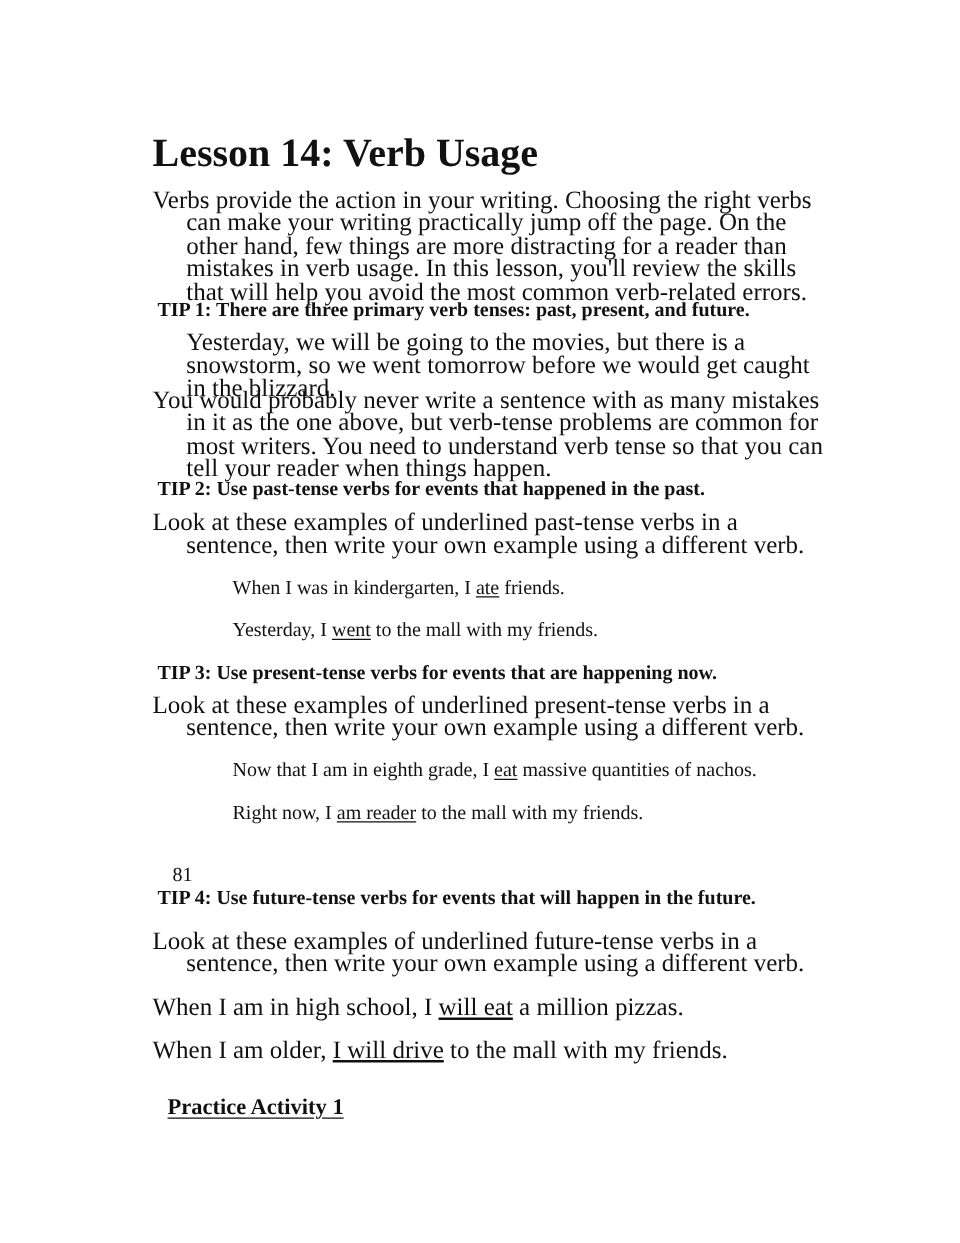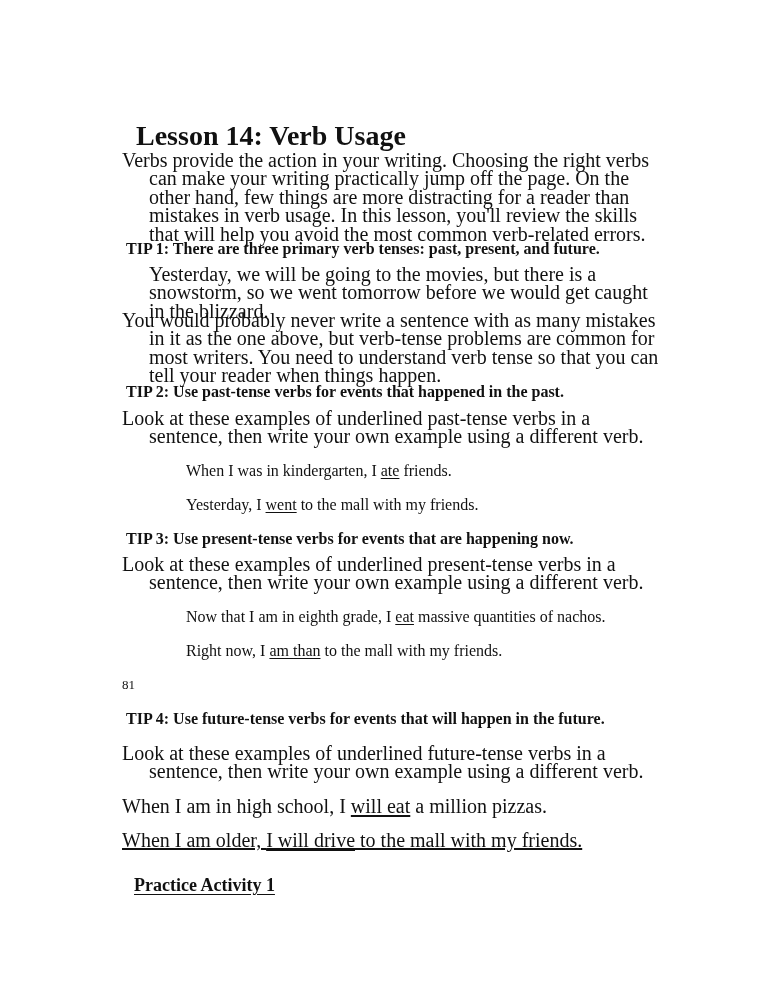--- a/index.html
+++ b/index.html
@@ -18,22 +18,22 @@
     .page {
       position: absolute;
       left: 122px;
       top: 0;
       width: 540px;
     }
     .title {
       position: absolute;
       left: 0;
       top: 105px;
-      margin: 14px;
-      font-size: 28px;
+      margin: 0;
+      font-size: 32px;
       font-weight: bold;
       line-height: 34px;
       white-space: nowrap;
     }
     .para {
       position: absolute;
       left: 0;
       margin: 0;
       font-size: 20px;
       line-height: 18.4px;
@@ -71,22 +71,22 @@
       position: absolute;
       left: 0;
       margin: 0;
       font-size: 20px;
       line-height: 18.4px;
       white-space: nowrap;
     }
     .pagenum {
       position: absolute;
       left: 0;
-      margin: 0;
-      font-size: 13px;
+      margin: 16px;
+      font-size: 16px;
       line-height: 18.4px;
     }
     .u {
       text-decoration: underline;
       text-underline-offset: 2px;
     }
     .section-head {
       position: absolute;
       left: 0;
       margin: 12px;
@@ -112,24 +112,24 @@
   <p class="para" style="top:311px;">You would probably never write a sentence with as many mistakes in it as the one above, but verb-tense problems are common for most writers. You need to understand verb tense so that you can tell your reader when things happen.</p>
 
   <p class="tip" style="top:383px;">TIP 2: Use past-tense verbs for events that happened in the past.</p>
   <p class="para" style="top:409px;">Look at these examples of underlined past-tense verbs in a sentence, then write your own example using a different verb.</p>
   <p class="example" style="top:462px;"><span>When I was in kindergarten, I </span><span class="u">ate</span><span> friends.</span></p>
   <p class="example" style="top:496px;"><span>Yesterday, I </span><span class="u">went</span><span> to the mall with my friends.</span></p>
 
   <p class="tip" style="top:530px;">TIP 3: Use present-tense verbs for events that are happening now.</p>
   <p class="para" style="top:555px;">Look at these examples of underlined present-tense verbs in a sentence, then write your own example using a different verb.</p>
   <p class="example" style="top:608px;"><span>Now that I am in eighth grade, I </span><span class="u">eat</span><span> massive quantities of nachos.</span></p>
-  <p class="example" style="top:642px;"><span>Right now, I </span><span class="u">am than</span><span> to the mall with my friends.</span></p>
+  <p class="example" style="top:642px;"><span>Right now, I </span><span class="u">am reader</span><span> to the mall with my friends.</span></p>
 
   <p class="pagenum" style="top:676px;">81</p>
 
   <p class="tip" style="top:710px;">TIP 4: Use future-tense verbs for events that will happen in the future.</p>
   <p class="para" style="top:744px;">Look at these examples of underlined future-tense verbs in a sentence, then write your own example using a different verb.</p>
   <p class="example-flush" style="top:797px;"><span>When I am in high school, I </span><span class="u">will eat</span><span> a million pizzas.</span></p>
-  <p class="example-flush" style="top:831px;text-decoration:underline;"><span>When I am older, </span><span class="u">I will drive</span><span> to the mall with my friends.</span></p>
+  <p class="example-flush" style="top:831px;"><span>When I am older, </span><span class="u">I will drive</span><span> to the mall with my friends.</span></p>
 
   <h2 class="section-head" style="top:860px;">Practice Activity 1</h2>
 
 </div>
 
 </body></html>

